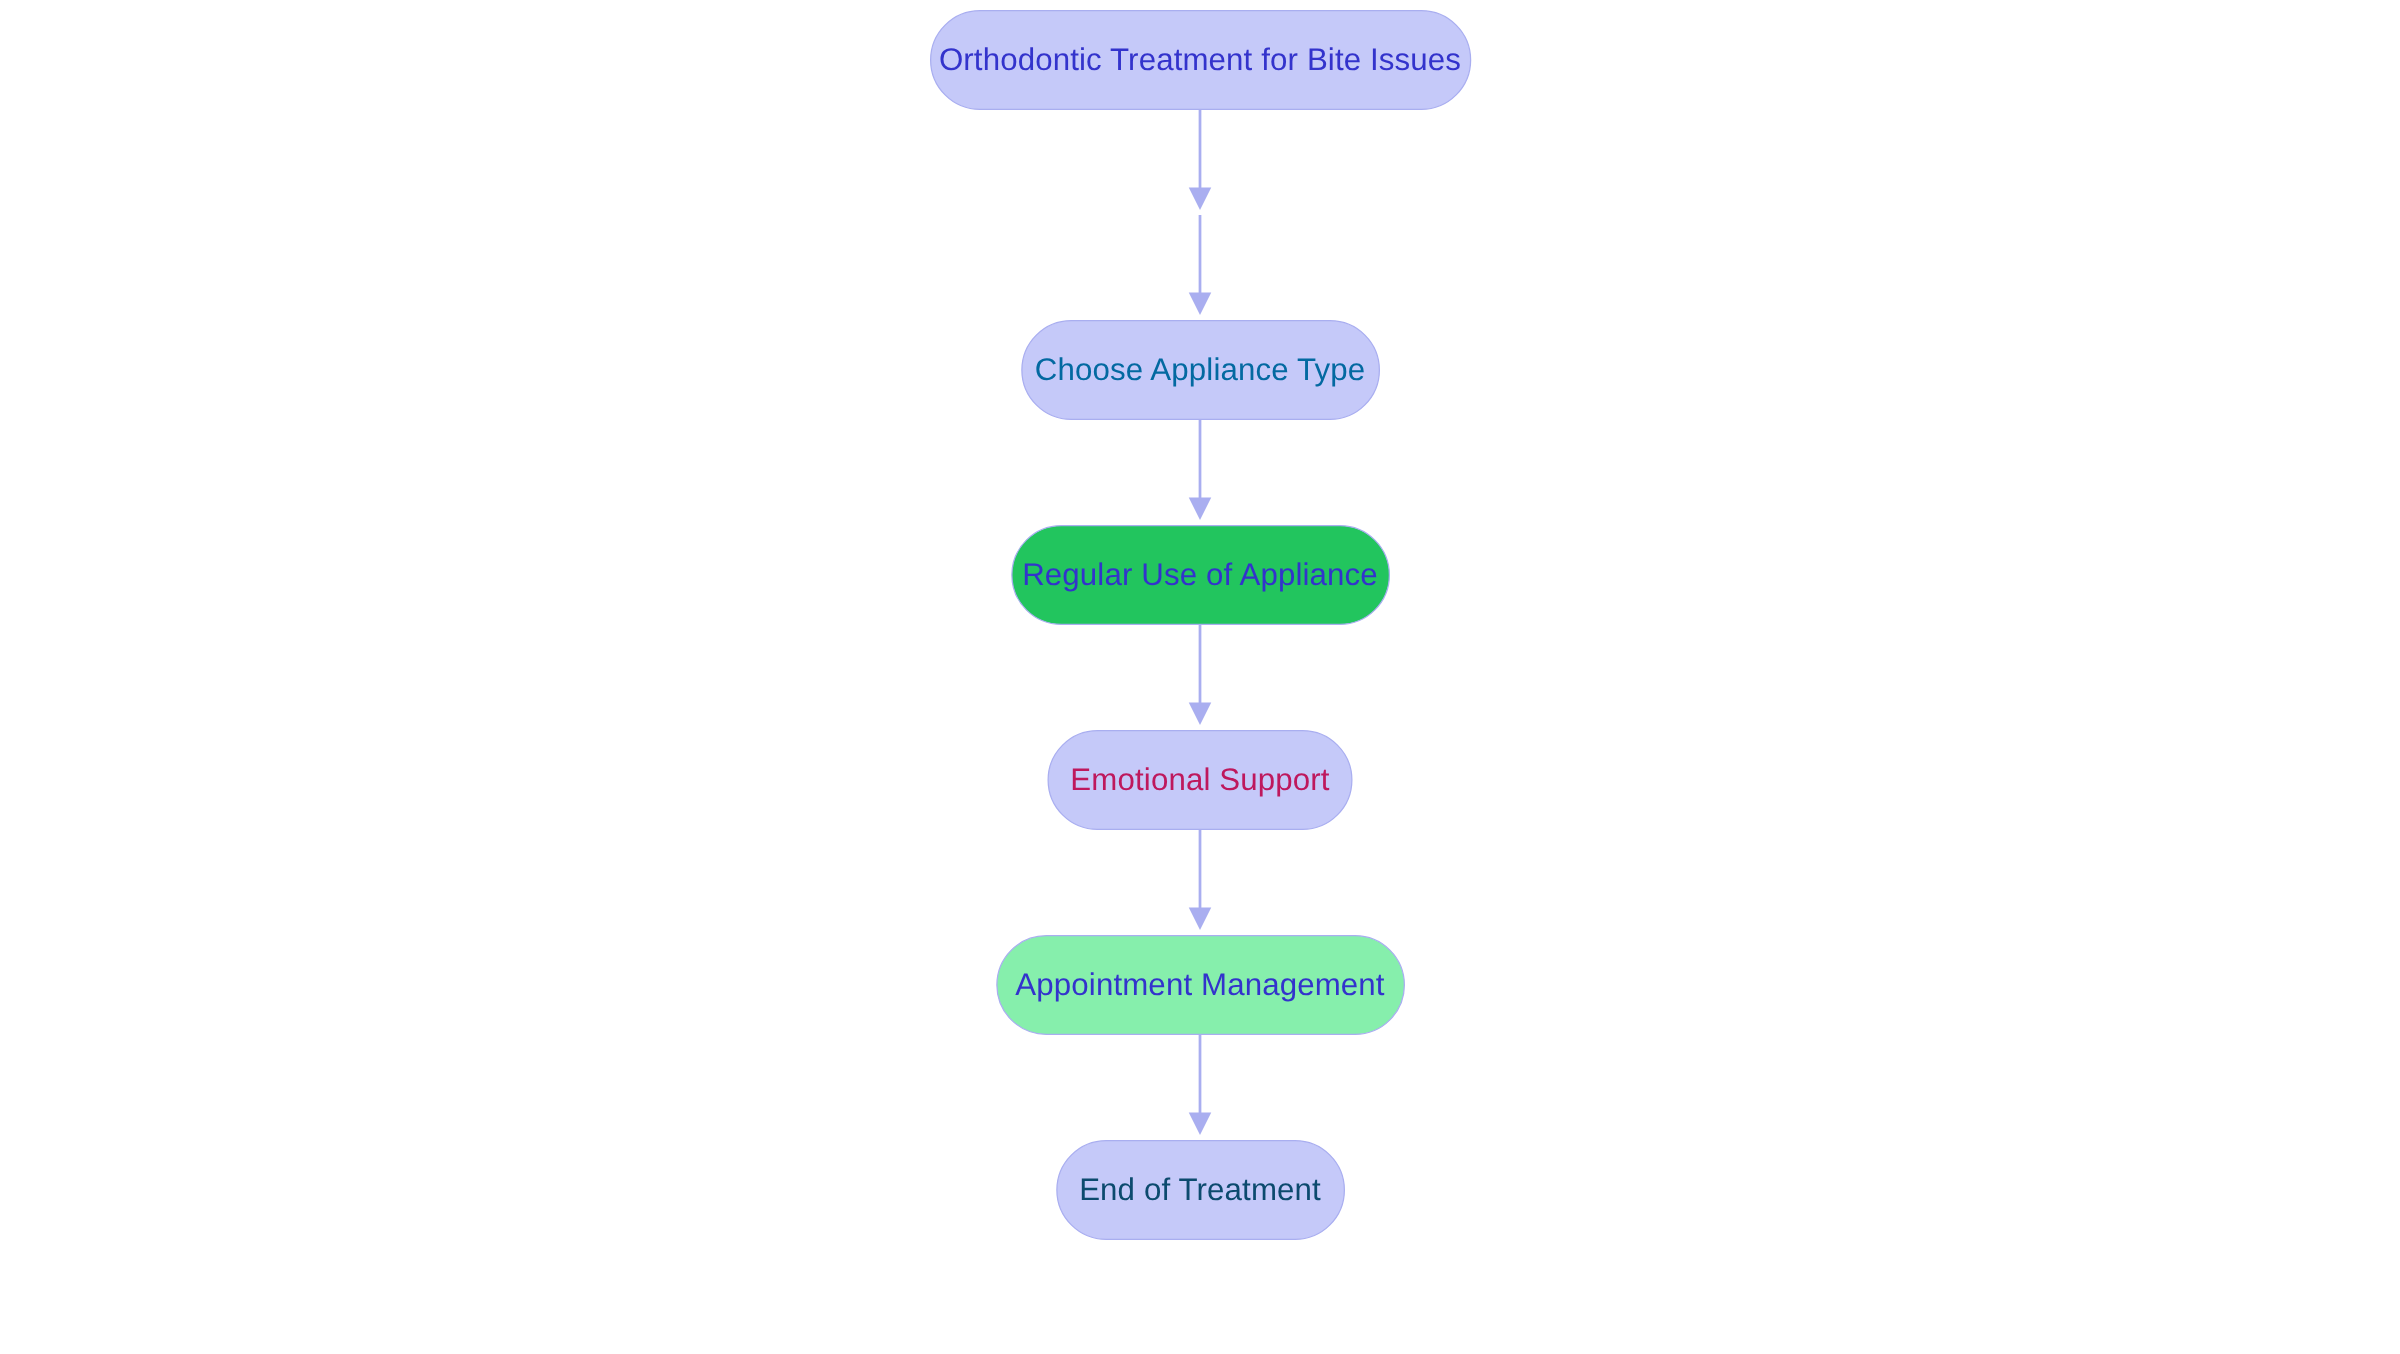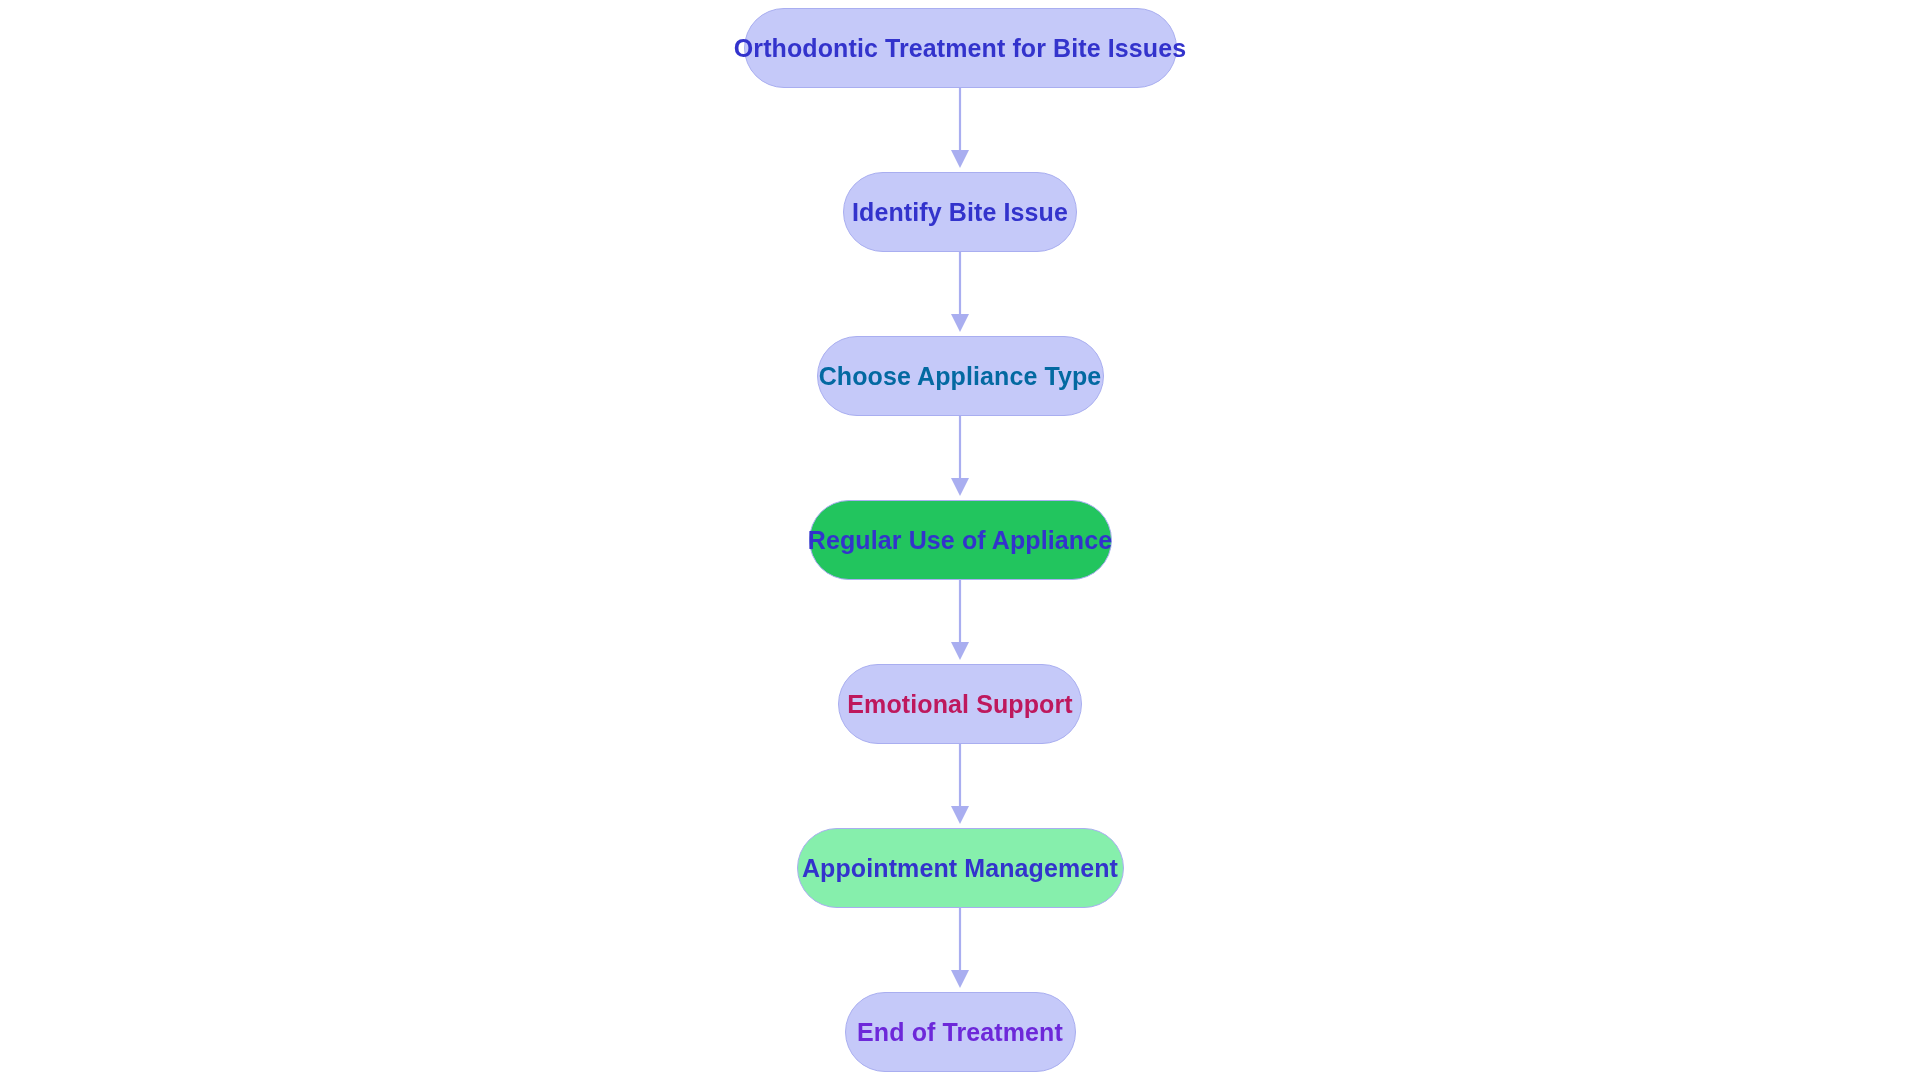--- a/index.html
+++ b/index.html
@@ -45,21 +45,21 @@
     align-items: center;
     justify-content: center;
     box-sizing: border-box;
     flex: 0 0 auto;
   }
 
   .node-label {
     color: #3333cc;
     font-family: "Liberation Sans", sans-serif;
     font-size: 25px;
-    font-weight: 700;
+    font-weight: 400;
     line-height: 1;
     white-space: nowrap;
     letter-spacing: 0.1px;
     user-select: none;
   }
 
   
   .connector {
     position: relative;
     width: 40px;
@@ -84,23 +84,20 @@
       <span class="node-label" style="color: rgb(51, 51, 204);">Orthodontic Treatment for Bite Issues</span>
     </div>
 
     <div class="connector">
       <svg viewBox="0 0 40 84" xmlns="http://www.w3.org/2000/svg" aria-hidden="true">
         <line x1="20" y1="0" x2="20" y2="66" stroke="#a9aef0" stroke-width="2.2"></line>
         <polygon points="20,80 11,62 29,62" fill="#a9aef0"></polygon>
       </svg>
     </div>
 
-    <div class="node" style="width: 234px; background: rgb(197, 201, 249); border-color: rgb(169, 174, 240);">
-      <span class="node-label" style="color: rgb(51, 51, 204);">Identify Bite Issue</span>
-    </div>
 
     <div class="connector">
       <svg viewBox="0 0 40 84" xmlns="http://www.w3.org/2000/svg" aria-hidden="true">
         <line x1="20" y1="0" x2="20" y2="66" stroke="#a9aef0" stroke-width="2.2"></line>
         <polygon points="20,80 11,62 29,62" fill="#a9aef0"></polygon>
       </svg>
     </div>
 
     <div class="node" style="width: 287px; background: rgb(197, 201, 249); border-color: rgb(169, 174, 240);">
       <span class="node-label" style="color: #0369a1;">Choose Appliance Type</span>
@@ -140,17 +137,17 @@
     </div>
 
     <div class="connector">
       <svg viewBox="0 0 40 84" xmlns="http://www.w3.org/2000/svg" aria-hidden="true">
         <line x1="20" y1="0" x2="20" y2="66" stroke="#a9aef0" stroke-width="2.2"></line>
         <polygon points="20,80 11,62 29,62" fill="#a9aef0"></polygon>
       </svg>
     </div>
 
     <div class="node" style="width: 231px; background: rgb(197, 201, 249); border-color: rgb(169, 174, 240);">
-      <span class="node-label" style="color: #6d28d9;">End of Treatment</span>
+      <span class="node-label" style="color: #0c4a6e;">End of Treatment</span>
     </div>
 
   </div>
 </div>
 
 </body></html>

